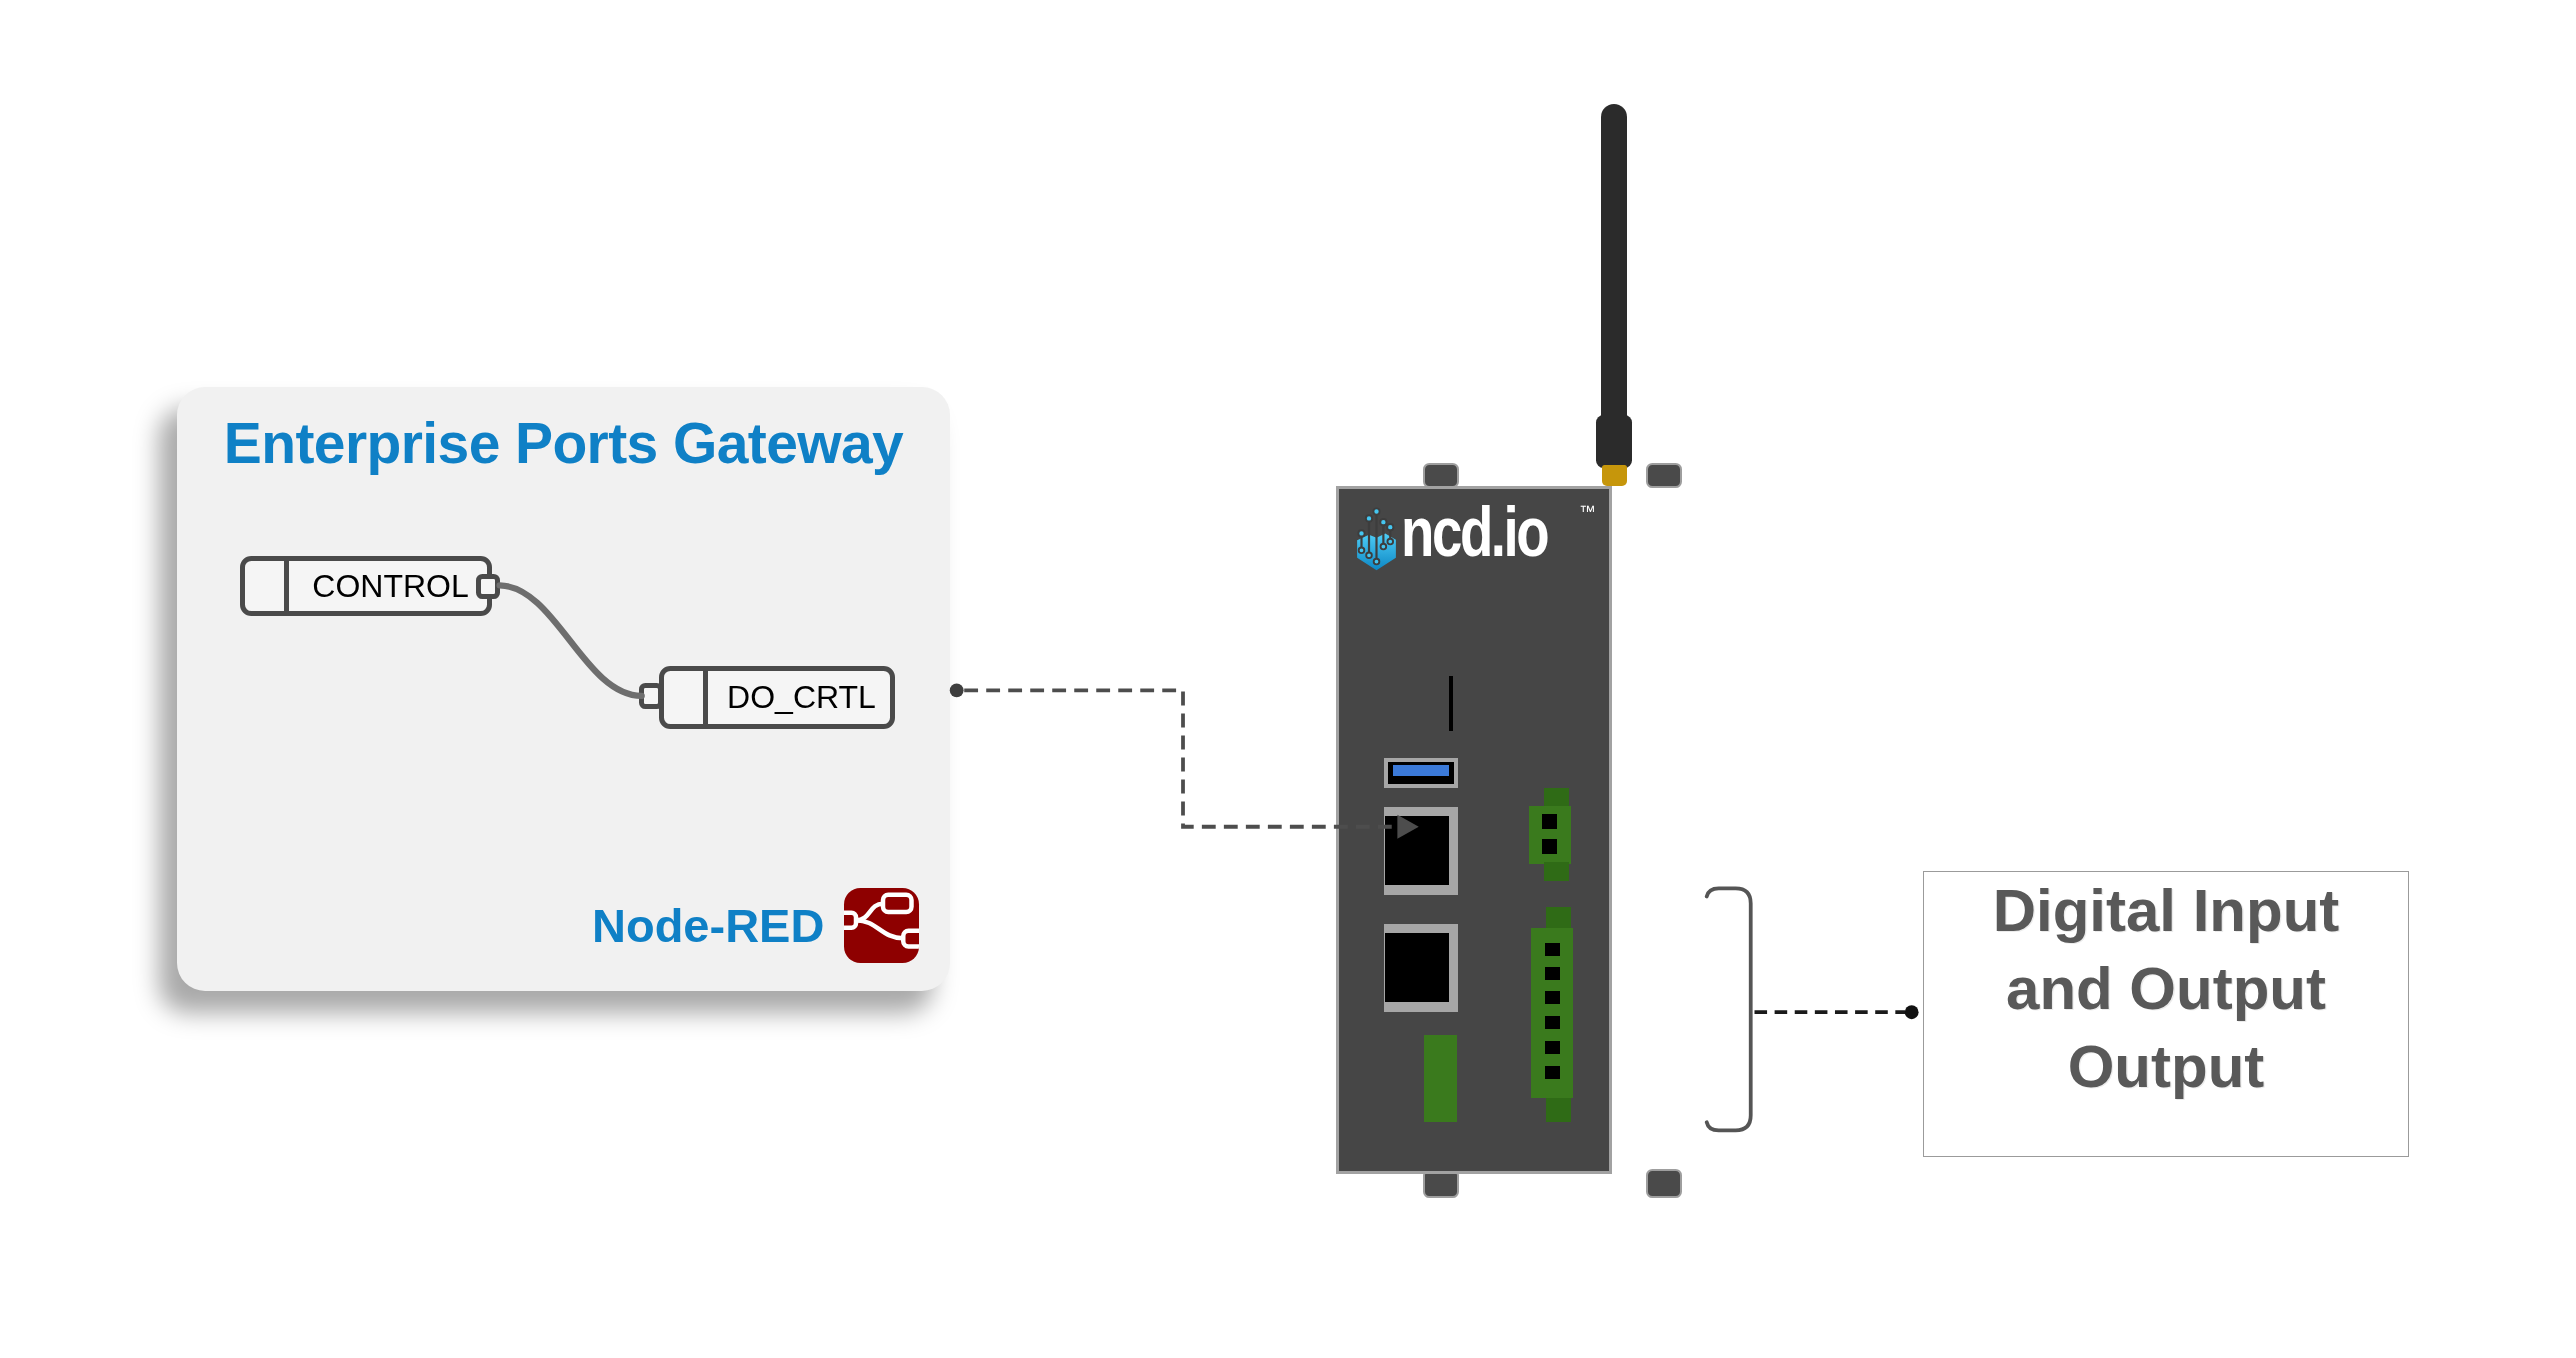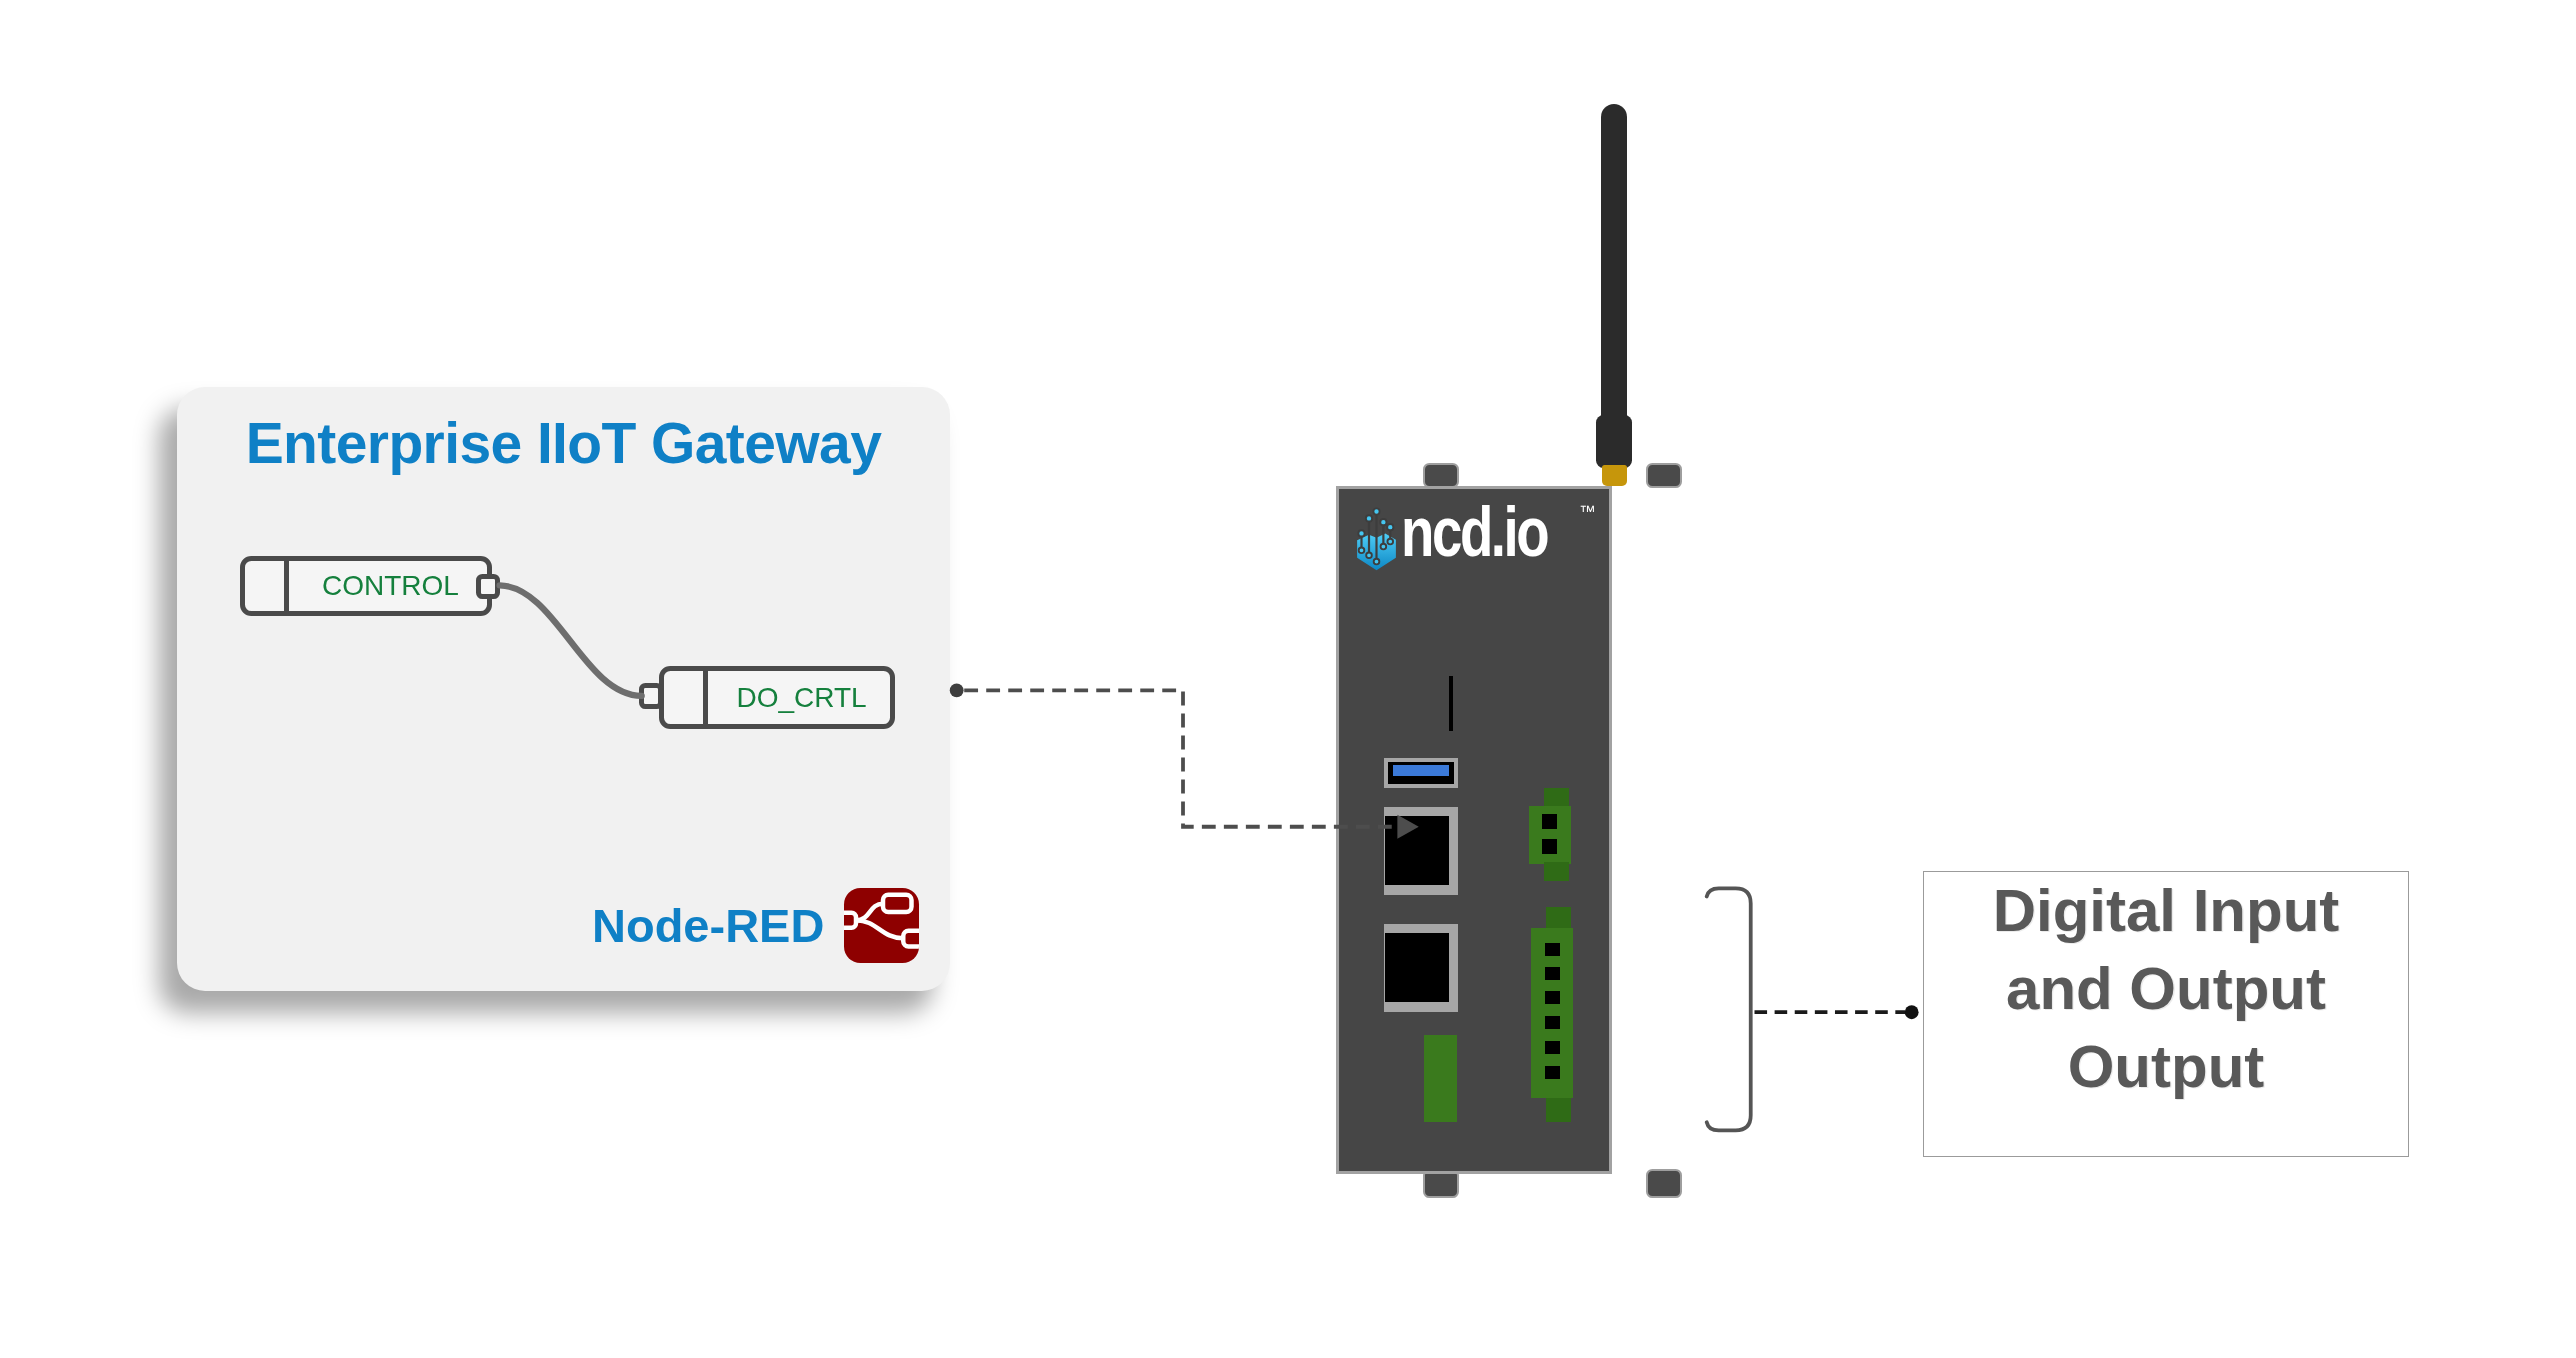--- a/index.html
+++ b/index.html
@@ -19,21 +19,21 @@
     background:var(--panel-bg);border-radius:28px;
     box-shadow:-17.6px 21.4px 25px rgba(0,0,0,.34)}
   .panel-title{position:absolute;left:0;right:0;top:22.6px;text-align:center;
     font-size:57px;font-weight:bold;color:var(--accent);letter-spacing:-0.6px}
 
   .fl-node{position:absolute;background:var(--node-fill);border:5.7px solid var(--node-border);
     border-radius:11.3px}
   .fl-node .cap{position:absolute;left:0;top:0;bottom:0;width:44px;
     border-right:5px solid var(--node-border);border-radius:5px 0 0 5px}
   .fl-node .lbl{position:absolute;left:49px;right:0;top:0;bottom:0;display:flex;
-    align-items:center;justify-content:center;font-size:28px;color:#15803d;white-space:nowrap}
+    align-items:center;justify-content:center;font-size:32px;color:#000000;white-space:nowrap}
   .node-control{left:63px;top:169px;width:252px;height:60px}
   .node-doctrl{left:482px;top:279px;width:236px;height:63px}
   .port{position:absolute;width:24px;background:var(--node-fill);
     border:5px solid var(--node-border);border-radius:6.3px}
   .port-out{left:299px;top:187px;height:24.5px}
   .port-in{left:462px;top:296px;height:26.4px}
 
   .footer-row{position:absolute;left:415px;top:499px;height:78px;display:flex;
     align-items:center;gap:20px}
   .footer-label{font-size:47px;font-weight:bold;color:var(--accent);white-space:nowrap}
@@ -83,21 +83,21 @@
     align-items:center;}
   .callout div{font-size:60px;line-height:1.3;font-weight:bold;color:var(--label-gray);
     text-shadow:1.3px 1.3px 0 rgba(0,0,0,.08)}
 </style>
 </head>
 <body>
 
 <div id="canvas">
 
   <div class="panel">
-    <div class="panel-title">Enterprise IIoT Gateway</div>
+    <div class="panel-title">Enterprise Ports Gateway</div>
 
     <div class="fl-node node-control">
       <div class="cap"></div>
       <div class="lbl">CONTROL</div>
     </div>
     <div class="port port-out"></div>
 
     <div class="fl-node node-doctrl">
       <div class="cap"></div>
       <div class="lbl">DO_CRTL</div>

